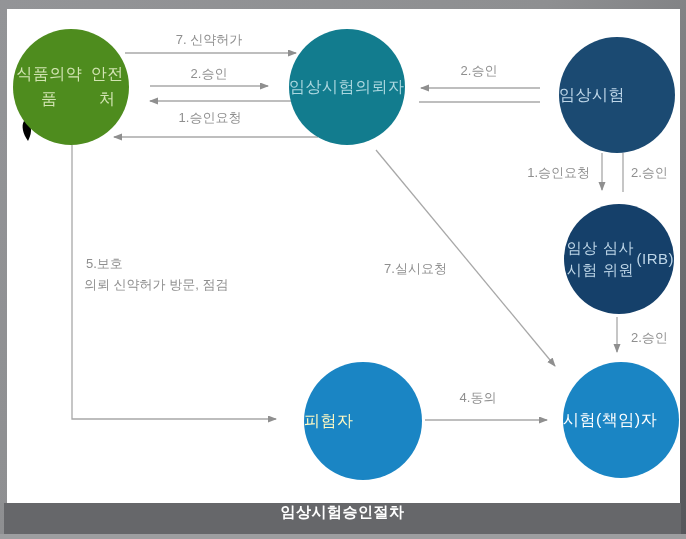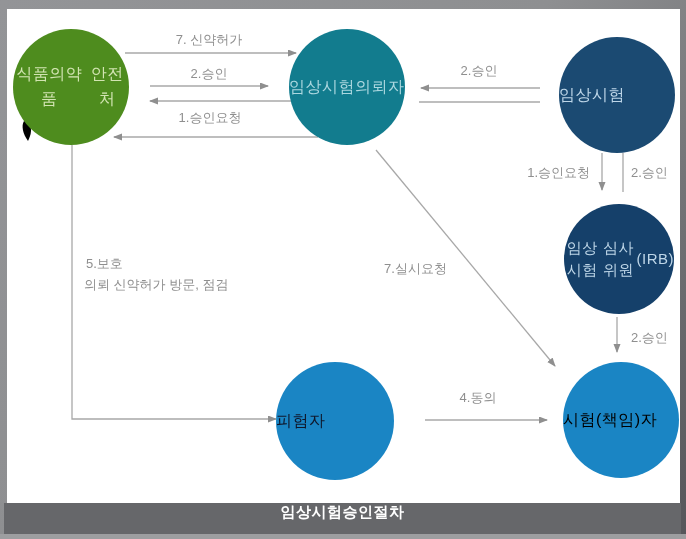--- a/index.html
+++ b/index.html
@@ -9,22 +9,22 @@
   #canvas{position:absolute;left:7px;top:9px;width:673px;height:494px;background:#ffffff;}
   #arrow-layer{position:absolute;left:0;top:0;width:686px;height:539px;pointer-events:none;}
   .node{position:absolute;border-radius:50%;display:flex;flex-direction:row;
         align-items:center;justify-content:flex-start;text-align:center;
         font-size:16px;line-height:1.55;letter-spacing:0.5px;}
   .node span{display:block;}
   #node-mfds{left:13px;top:29px;width:116px;height:116px;background:#4e8c1e;color:#d2e4b2;}
   #node-sponsor{left:289px;top:29px;width:116px;height:116px;background:#127c8e;color:#abd7df;}
   #node-institution{left:559px;top:37px;width:116px;height:116px;background:#1b4a72;color:#bed6e8;}
   #node-irb{left:564px;top:204px;width:110px;height:110px;background:#15406a;color:#bed6e8;font-size:15px;line-height:1.5;}
-  #node-subject{left:276px;top:362px;width:118px;height:118px;background:#1a85c4;color:#0f172a;}
-  #node-investigator{left:563px;top:362px;width:116px;height:116px;background:#1a85c4;color:#000000;}
+  #node-subject{left:304px;top:362px;width:118px;height:118px;background:#1a85c4;color:#fef9c3;}
+  #node-investigator{left:563px;top:362px;width:116px;height:116px;background:#1a85c4;color:#ffffff;}
   .edge-label{position:absolute;font-size:13px;color:#8f8f8f;white-space:nowrap;}
   .c{text-align:center;} .r{text-align:right;}
   #lbl-7{left:149px;top:31px;width:120px;}
   #lbl-2a{left:149px;top:65px;width:120px;}
   #lbl-1a{left:150px;top:109px;width:120px;}
   #lbl-6{left:155px;top:147px;width:120px;}
   #lbl-2b{left:419px;top:62px;width:120px;}
   #lbl-1b{left:498px;top:164px;width:92px;}
   #lbl-2c{left:631px;top:164px;width:60px;}
   #lbl-2d{left:631px;top:329px;width:60px;}

